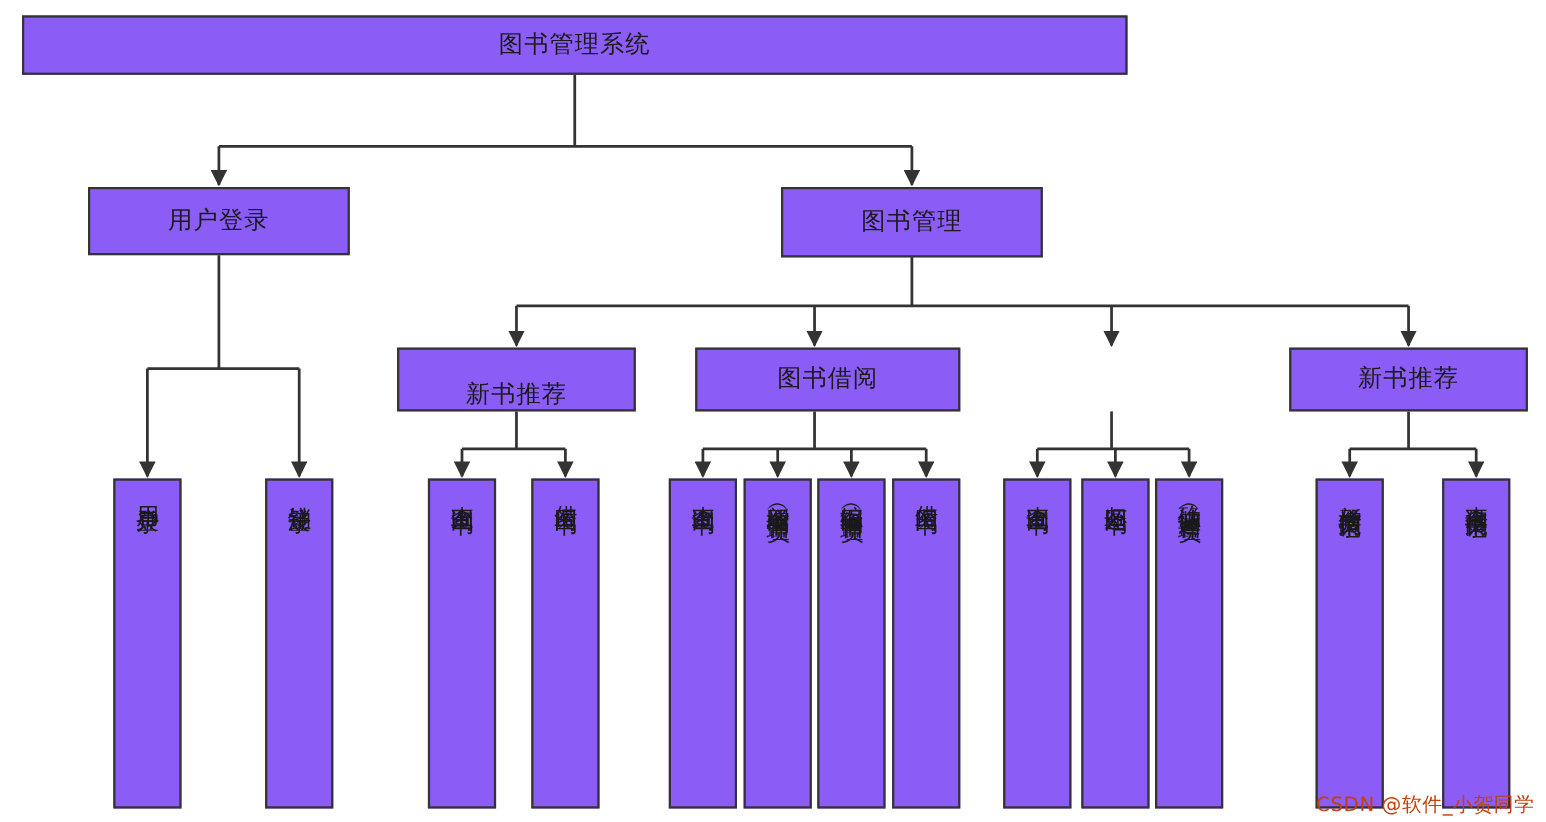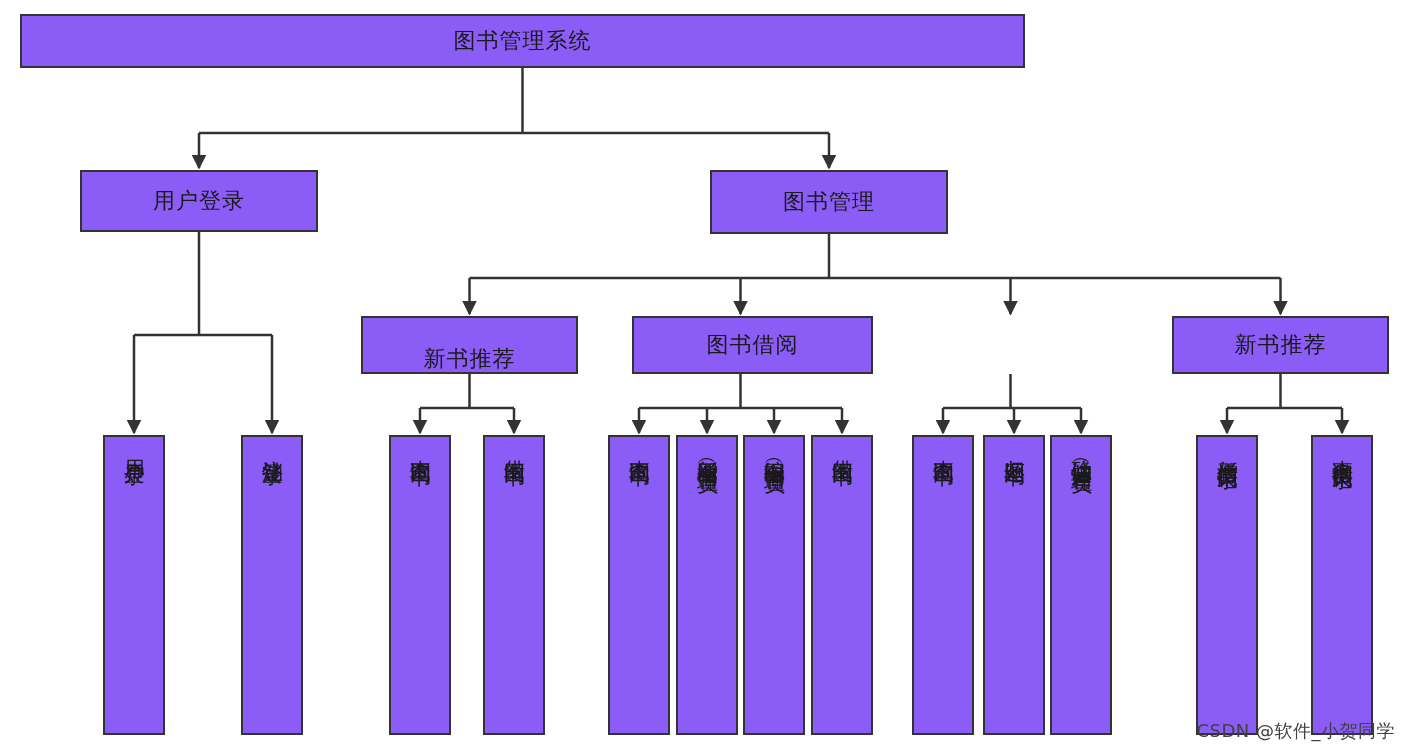--- a/index.html
+++ b/index.html
@@ -56,21 +56,21 @@
     text-orientation: upright;
     font-size: 21px;
     letter-spacing: 2px;
     white-space: nowrap;
   }
   .watermark {
     position: absolute;
     right: 10px;
     bottom: 4px;
     font-size: 18px;
-    color: #404040;
+    color: #c2410c;
     letter-spacing: 0.5px;
     z-index: 5;
     white-space: nowrap;
     font-family: "DejaVu Sans", "Liberation Sans", sans-serif;
   }
 </style>
 </head>
 <body>
 
 <div id="diagram-root">

